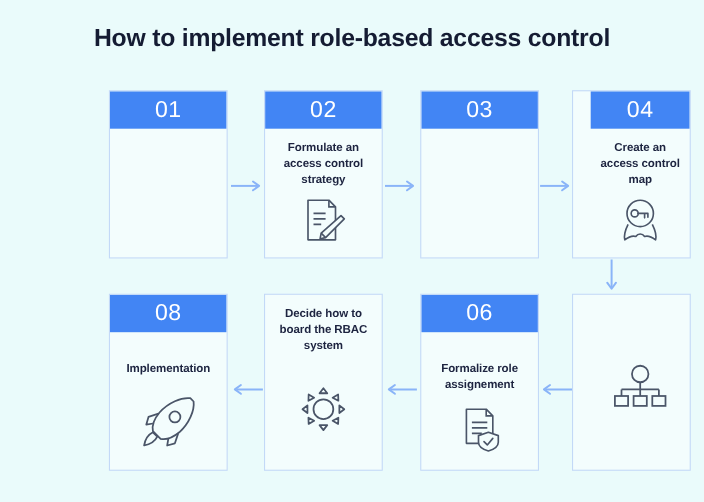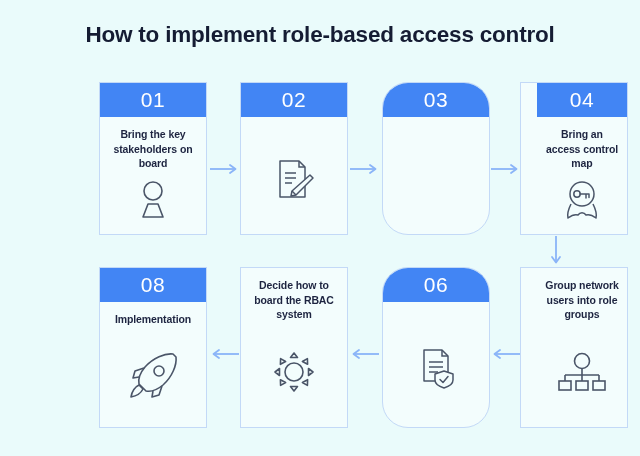--- a/index.html
+++ b/index.html
@@ -52,22 +52,22 @@
   .card .icon{
     flex:1 1 auto;
     display:flex;align-items:center;justify-content:center;
     width:100%;
     padding-top:4px;
   }
   .card .icon svg{display:block;}
 
   
   .r1{top:82px;height:153px;}
-  .r2{top:267px;height:161px;}
-  .c1{left:55px;} .c2{left:196px;} .c3{left:338px;border-radius:26px;} .c4{left:476px;padding-left:16px;}
+  .r2{top:267px;height:161px;gap:16px;}
+  .c1{left:55px;} .c2{left:196px;} .c3{left:338px;} .c4{left:476px;padding-left:16px;}
 
   
   .arrow{position:absolute;}
   .arrow svg{display:block;overflow:visible;}
 
   .ah1{left:166px;top:163px;}
   .ah2{left:306px;top:163px;}
   .ah3{left:447px;top:163px;}
 
   .av1{left:506px;top:236px;}
@@ -80,85 +80,77 @@
 <body>
 
 <div class="page">
 
   <div class="title">How to implement role-based access control</div>
 
   <div class="grid">
 
     <div class="card r1 c1">
       <div class="hdr">01</div>
-      <div class="body">
-        <div class="label">Bring the key stakeholders on board</div>
-        <div class="icon">
-          <svg width="46" height="40" viewBox="0 0 46 40" fill="none" stroke="#4a5568" stroke-width="1.6">
-            <circle cx="23" cy="11" r="9"></circle>
-            <path d="M13 37 L18 24 L28 24 L33 37 Z" stroke-linejoin="round"></path>
-          </svg>
-        </div>
-      </div>
     </div>
 
     <div class="card r1 c2">
       <div class="hdr">02</div>
       <div class="body">
+        <div class="label">Formulate an access control strategy</div>
         <div class="icon">
           <svg width="44" height="42" viewBox="0 0 44 42" fill="none" stroke="#4a5568" stroke-width="1.5">
             <path d="M8 3 H27 L33 9 V39 H8 Z" stroke-linejoin="round"></path>
             <path d="M27 3 V9 H33"></path>
             <path d="M13 15 H24 M13 20 H24 M13 25 H20"></path>
             <path d="M38 17 L41 20 L24 37 L19 38 L20 33 Z" fill="#f3fdfd" stroke-linejoin="round"></path>
             <path d="M20 33 L24 37"></path>
           </svg>
         </div>
       </div>
     </div>
 
     <div class="card r1 c3">
       <div class="hdr">03</div>
     </div>
 
     <div class="card r1 c4">
       <div class="hdr">04</div>
       <div class="body">
-        <div class="label">Bring an access control map</div>
+        <div class="label">Create an access control map</div>
         <div class="icon">
           <svg width="48" height="42" viewBox="0 0 48 42" fill="none" stroke="#4a5568" stroke-width="1.5">
             <circle cx="24" cy="15" r="12"></circle>
             <circle cx="19" cy="15" r="3.2"></circle>
             <path d="M22 15 H31 M28 15 V19 M31 15 V18.5" stroke-linecap="round"></path>
             <path d="M13 25 C10 31 9 35 10 39 C14 36 17 35 20 36
                      C22 33 26 33 28 36 C31 35 34 36 38 39
                      C39 35 38 31 35 25" stroke-linejoin="round"></path>
           </svg>
         </div>
       </div>
     </div>
 
     <div class="card r2 c4">
       <div class="body">
-        <div class="label">Group network users into role groups</div>
         <div class="icon">
           <svg width="52" height="40" viewBox="0 0 52 40" fill="none" stroke="#4a5568" stroke-width="1.6">
             <circle cx="26" cy="9" r="7.5"></circle>
             <path d="M26 16.5 V23 M9 23 H43 M9 23 V29 M26 23 V29 M43 23 V29"></path>
             <rect x="3" y="29" width="12" height="9"></rect>
             <rect x="20" y="29" width="12" height="9"></rect>
             <rect x="37" y="29" width="12" height="9"></rect>
           </svg>
         </div>
       </div>
     </div>
 
     <div class="card r2 c3">
       <div class="hdr">06</div>
       <div class="body">
+        <div class="label">Formalize role assignement</div>
         <div class="icon">
           <svg width="44" height="42" viewBox="0 0 44 42" fill="none" stroke="#4a5568" stroke-width="1.5">
             <path d="M10 3 H28 L34 9 V34 H10 Z" stroke-linejoin="round"></path>
             <path d="M28 3 V9 H34"></path>
             <path d="M15 15 H29 M15 20 H29 M15 25 H24"></path>
             <path d="M30 24 L39 27 V33 C39 37 35 39.5 30 41
                      C25 39.5 21 37 21 33 V27 Z" fill="#f3fdfd" stroke-linejoin="round"></path>
             <path d="M26 32.5 L29 35.5 L34 29.5" stroke-linecap="round" stroke-linejoin="round"></path>
           </svg>
         </div>

